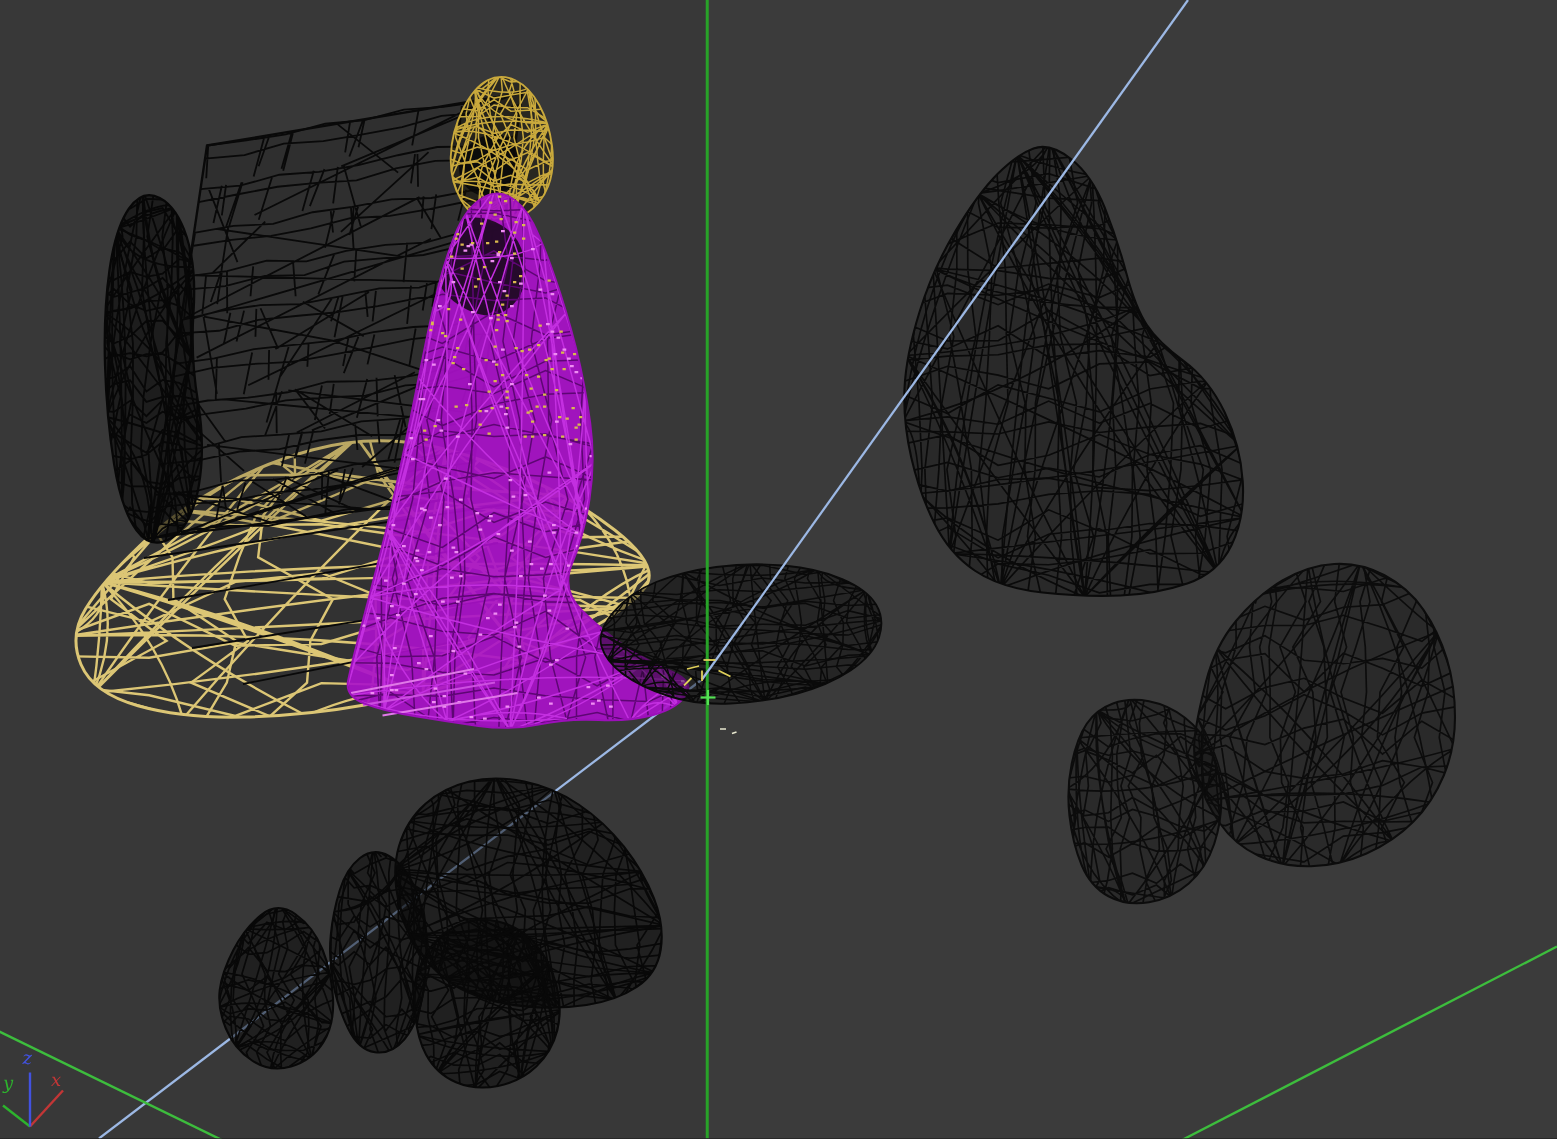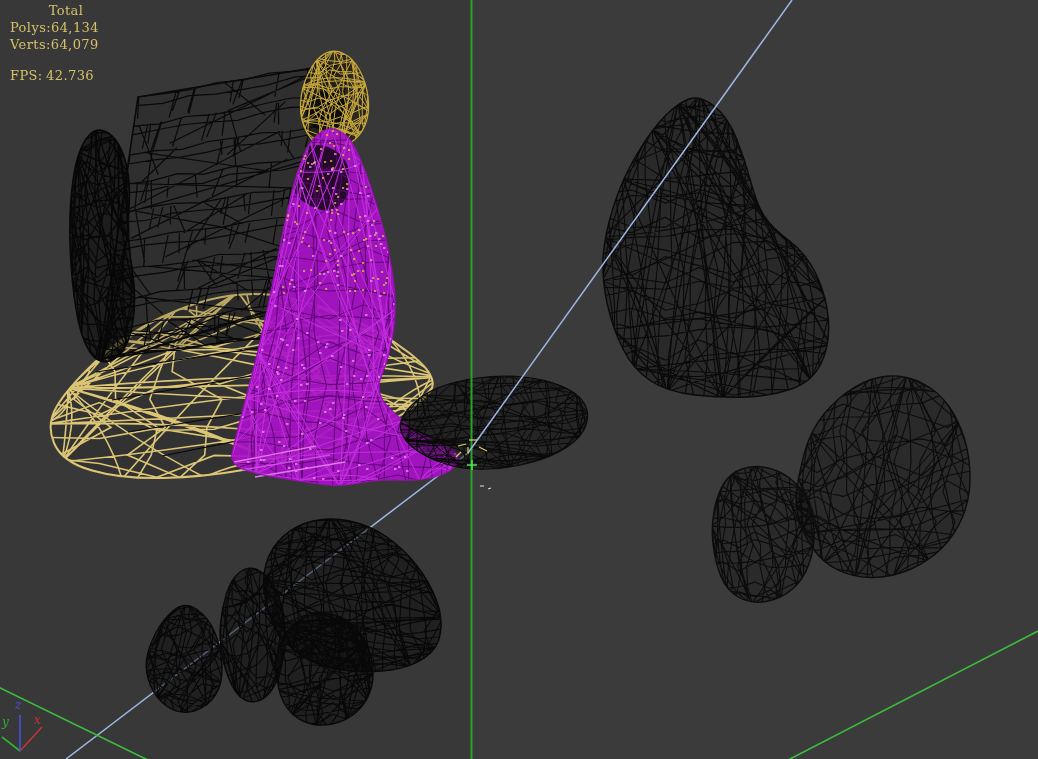--- a/index.html
+++ b/index.html
@@ -171,31 +171,14 @@
       <g>
         <line x1="20" y1="751" x2="42" y2="727" stroke="#c23636" stroke-width="1.6"></line>
         <text x="34" y="724" fill="#c23636" font-size="12" font-style="italic" font-family="&quot;DejaVu Serif&quot;,serif">x</text>
         <line x1="20" y1="751" x2="2" y2="737" stroke="#2db32d" stroke-width="1.6"></line>
         <text x="2" y="726" fill="#2db32d" font-size="12" font-style="italic" font-family="&quot;DejaVu Serif&quot;,serif">y</text>
         <line x1="20" y1="751" x2="20" y2="715" stroke="#4252e0" stroke-width="1.6"></line>
         <text x="15" y="709" fill="#4252e0" font-size="12" font-style="italic" font-family="&quot;DejaVu Serif&quot;,serif">z</text>
       </g>
     </svg>
 
-  <div class="stats">
-    <div class="srow total">
-      <span>Total</span>
-    </div>
-    <div class="srow">
-      <span class="lbl">Polys:</span>
-      <span class="val">64,134</span>
-    </div>
-    <div class="srow">
-      <span class="lbl">Verts:</span>
-      <span class="val">64,079</span>
-    </div>
-    <div class="srow fps">
-      <span class="lbl">FPS:</span>
-      <span class="val">42.736</span>
-    </div>
-  </div>
 
 </div>
 
 </body></html>

